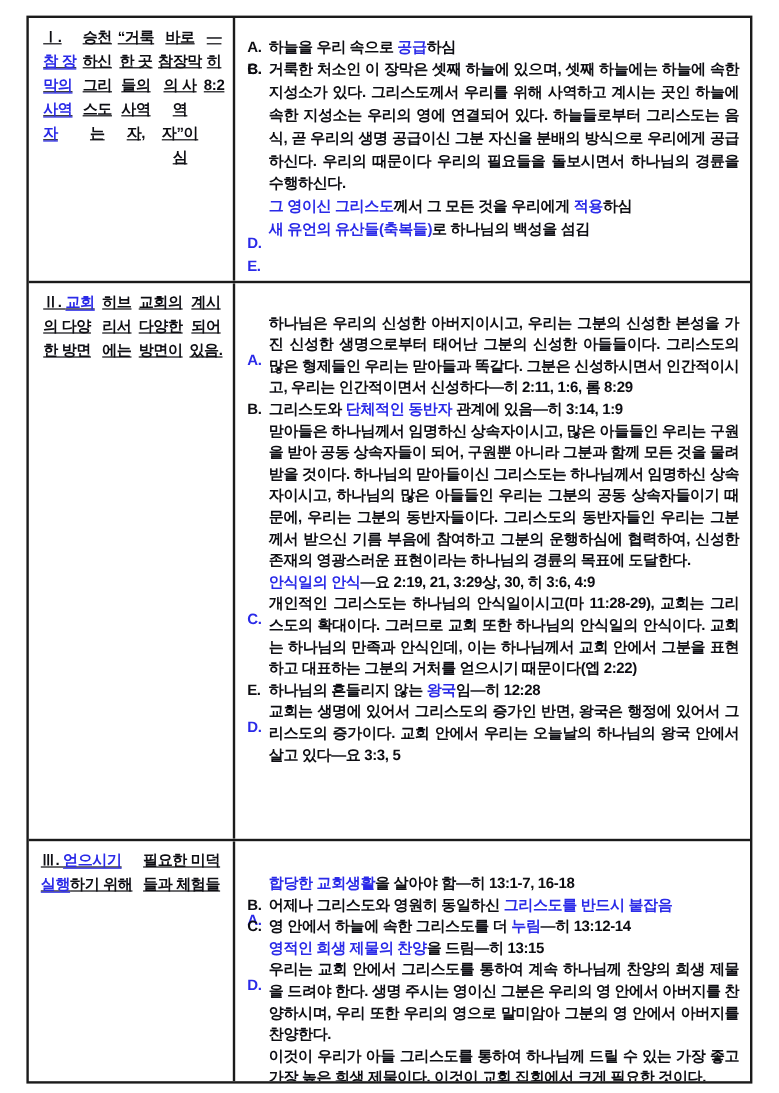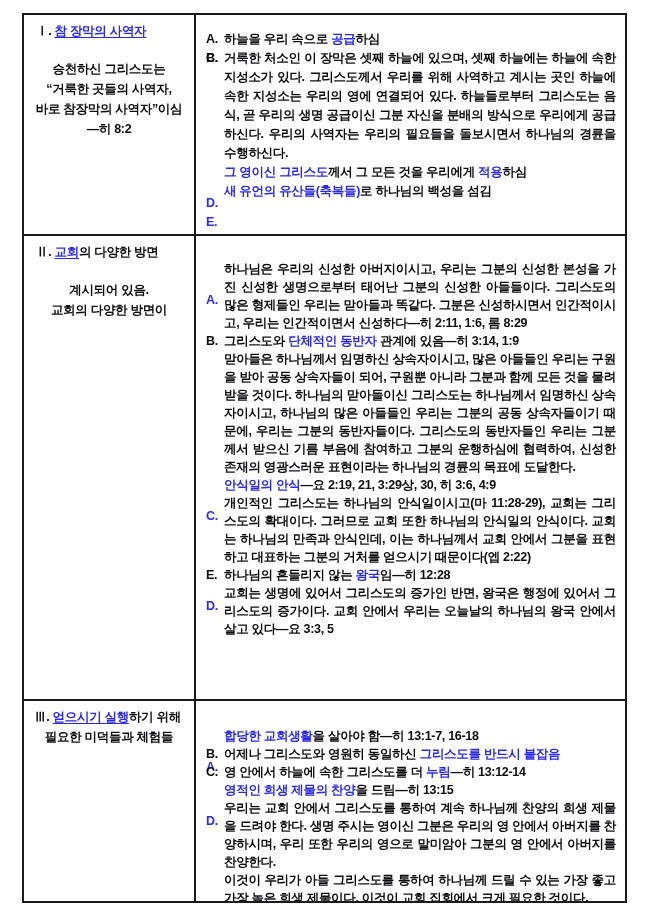--- a/index.html
+++ b/index.html
@@ -17,23 +17,23 @@
     box-sizing:border-box;border:2px solid var(--line);
     display:flex;flex-direction:column;
   }
   .t-row{display:flex;box-sizing:border-box;overflow:hidden;}
   .t-row + .t-row{border-top:2px solid var(--line);}
   .t-row:nth-child(1){flex:0 0 219px;}
   .t-row:nth-child(2){flex:0 0 465px;}
   .t-row:nth-child(3){flex:1 1 auto;}
   .left-cell{
     flex:0 0 172px;box-sizing:border-box;border-right:2px solid var(--line);
-    display:flex;flex-direction:column;justify-content:flex-start;
+    display:flex;flex-direction:row;justify-content:flex-start;
     padding:6px 7px;overflow:hidden;
-    font-size:12.5px;line-height:20px;letter-spacing:-0.3px;text-align:center;
+    font-size:12.5px;line-height:20px;letter-spacing:-0.3px;text-align:center;text-decoration:underline;
   }
   .left-heading{text-align:left;padding-left:5px;margin-bottom:18px;}
   .t-row:nth-child(3) .left-heading{margin-bottom:0;padding-left:3px;}
   .right-cell{
     flex:1 1 auto;box-sizing:border-box;overflow:hidden;
     padding:15px 9px 6px 9px;
     font-size:12.5px;line-height:19px;letter-spacing:-0.3px;
   }
   .t-row:nth-child(2) .right-cell{padding-top:24px;line-height:18px;}
   .t-row:nth-child(3) .right-cell{padding-top:26px;line-height:18px;}
@@ -53,30 +53,31 @@
           <div class="left-heading"><span>Ⅰ. </span><span class="blue u">참 장막의 사역자</span></div>
           <div class="left-line">승천하신 그리스도는</div>
           <div class="left-line">“거룩한 곳들의 사역자,</div>
           <div class="left-line">바로 참장막의 사역자”이심</div>
           <div class="left-line">—히 8:2</div>
         </div>
         <div class="right-cell">
           <div class="item"><span class="label">A.</span><span class="item-text"><span>하늘을 우리 속으로 </span><span class="blue">공급</span><span>하심</span></span></div>
           <div class="item"><span class="label">B.</span></div>
           <div class="item"><span class="label">C.</span></div>
-          <div class="para"><span>거룩한 처소인 이 장막은 셋째 하늘에 있으며, 셋째 하늘에는 하늘에 속한 지성소가 있다. 그리스도께서 우리를 위해 사역하고 계시는 곳인 하늘에 속한 지성소는 우리의 영에 연결되어 있다. 하늘들로부터 그리스도는 음식, 곧 우리의 생명 공급이신 그분 자신을 분배의 방식으로 우리에게 공급하신다. 우리의 사역자는 우리의 필요들을 돌보시면서 하나님의 경륜을 수행하신다.</span></div>
+          <div class="para"><span>거룩한 처소인 이 장막은 셋째 하늘에 있으며, 셋째 하늘에는 하늘에 속한 지성소가 있다. 그리스도께서 우리를 위해 사역하고 계시는 곳인 하늘에 속한 지성소는 우리의 영에 연결되어 있다. 하늘들로부터 그리스도는 음식, 곧 우리의 생명 공급이신 그분 자신을 분배의 방식으로 우리에게 공급하신다. 우리의 때문이다 우리의 필요들을 돌보시면서 하나님의 경륜을 수행하신다.</span></div>
           <div class="item"><span class="label blue">D.</span><span class="item-text"><span class="blue">그 영이신 그리스도</span><span>께서 그 모든 것을 우리에게 </span><span class="blue">적용</span><span>하심</span></span></div>
           <div class="item"><span class="label blue">E.</span><span class="item-text"><span class="blue">새 유언의 유산들(축복들)</span><span>로 하나님의 백성을 섬김</span></span></div>
         </div>
       </div>
       <div class="t-row">
         <div class="left-cell">
           <div class="left-heading"><span>Ⅱ. </span><span class="blue u">교회</span><span>의 다양한 방면</span></div>
+          <div class="left-line">히브리서에는</div>
+          <div class="left-line">교회의 다양한 방면이</div>
           <div class="left-line">계시되어 있음.</div>
-          <div class="left-line">교회의 다양한 방면이</div>
         </div>
         <div class="right-cell">
           <div class="item"><span class="label blue">A.</span></div>
           <div class="para"><span>하나님은 우리의 신성한 아버지이시고, 우리는 그분의 신성한 본성을 가진 신성한 생명으로부터 태어난 그분의 신성한 아들들이다. 그리스도의 많은 형제들인 우리는 맏아들과 똑같다. 그분은 신성하시면서 인간적이시고, 우리는 인간적이면서 신성하다—히 2:11, 1:6, 롬 8:29</span></div>
           <div class="item"><span class="label">B.</span><span class="item-text"><span>그리스도와 </span><span class="blue">단체적인 동반자</span><span> 관계에 있음—히 3:14, 1:9</span></span></div>
           <div class="para"><span>맏아들은 하나님께서 임명하신 상속자이시고, 많은 아들들인 우리는 구원을 받아 공동 상속자들이 되어, 구원뿐 아니라 그분과 함께 모든 것을 물려받을 것이다. 하나님의 맏아들이신 그리스도는 하나님께서 임명하신 상속자이시고, 하나님의 많은 아들들인 우리는 그분의 공동 상속자들이기 때문에, 우리는 그분의 동반자들이다. 그리스도의 동반자들인 우리는 그분께서 받으신 기름 부음에 참여하고 그분의 운행하심에 협력하여, 신성한 존재의 영광스러운 표현이라는 하나님의 경륜의 목표에 도달한다.</span></div>
           <div class="item"><span class="label blue">C.</span><span class="item-text"><span class="blue">안식일의 안식</span><span>—요 2:19, 21, 3:29상, 30, 히 3:6, 4:9</span></span></div>
           <div class="para"><span>개인적인 그리스도는 하나님의 안식일이시고(마 11:28-29), 교회는 그리스도의 확대이다. 그러므로 교회 또한 하나님의 안식일의 안식이다. 교회는 하나님의 만족과 안식인데, 이는 하나님께서 교회 안에서 그분을 표현하고 대표하는 그분의 거처를 얻으시기 때문이다(엡 2:22)</span></div>
           <div class="item"><span class="label blue">D.</span></div>
           <div class="item"><span class="label">E.</span><span class="item-text"><span>하나님의 흔들리지 않는 </span><span class="blue">왕국</span><span>임—히 12:28</span></span></div>

